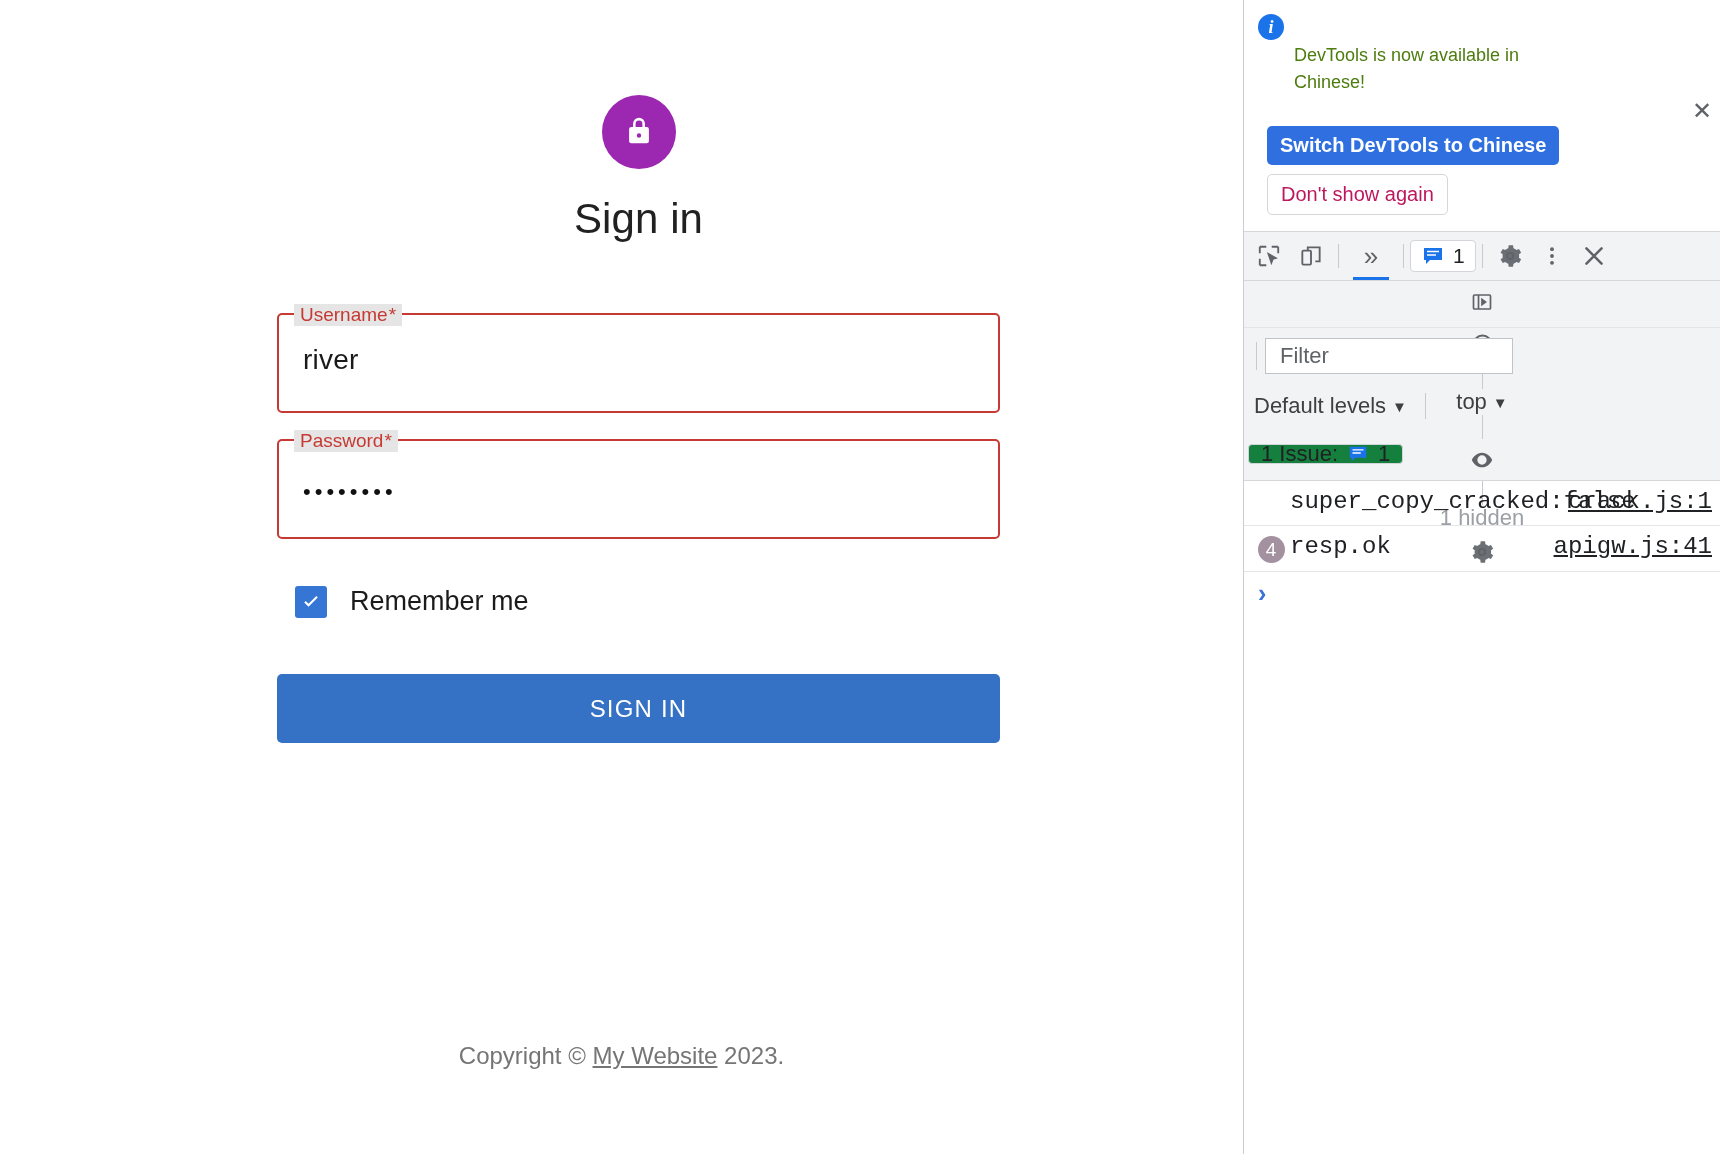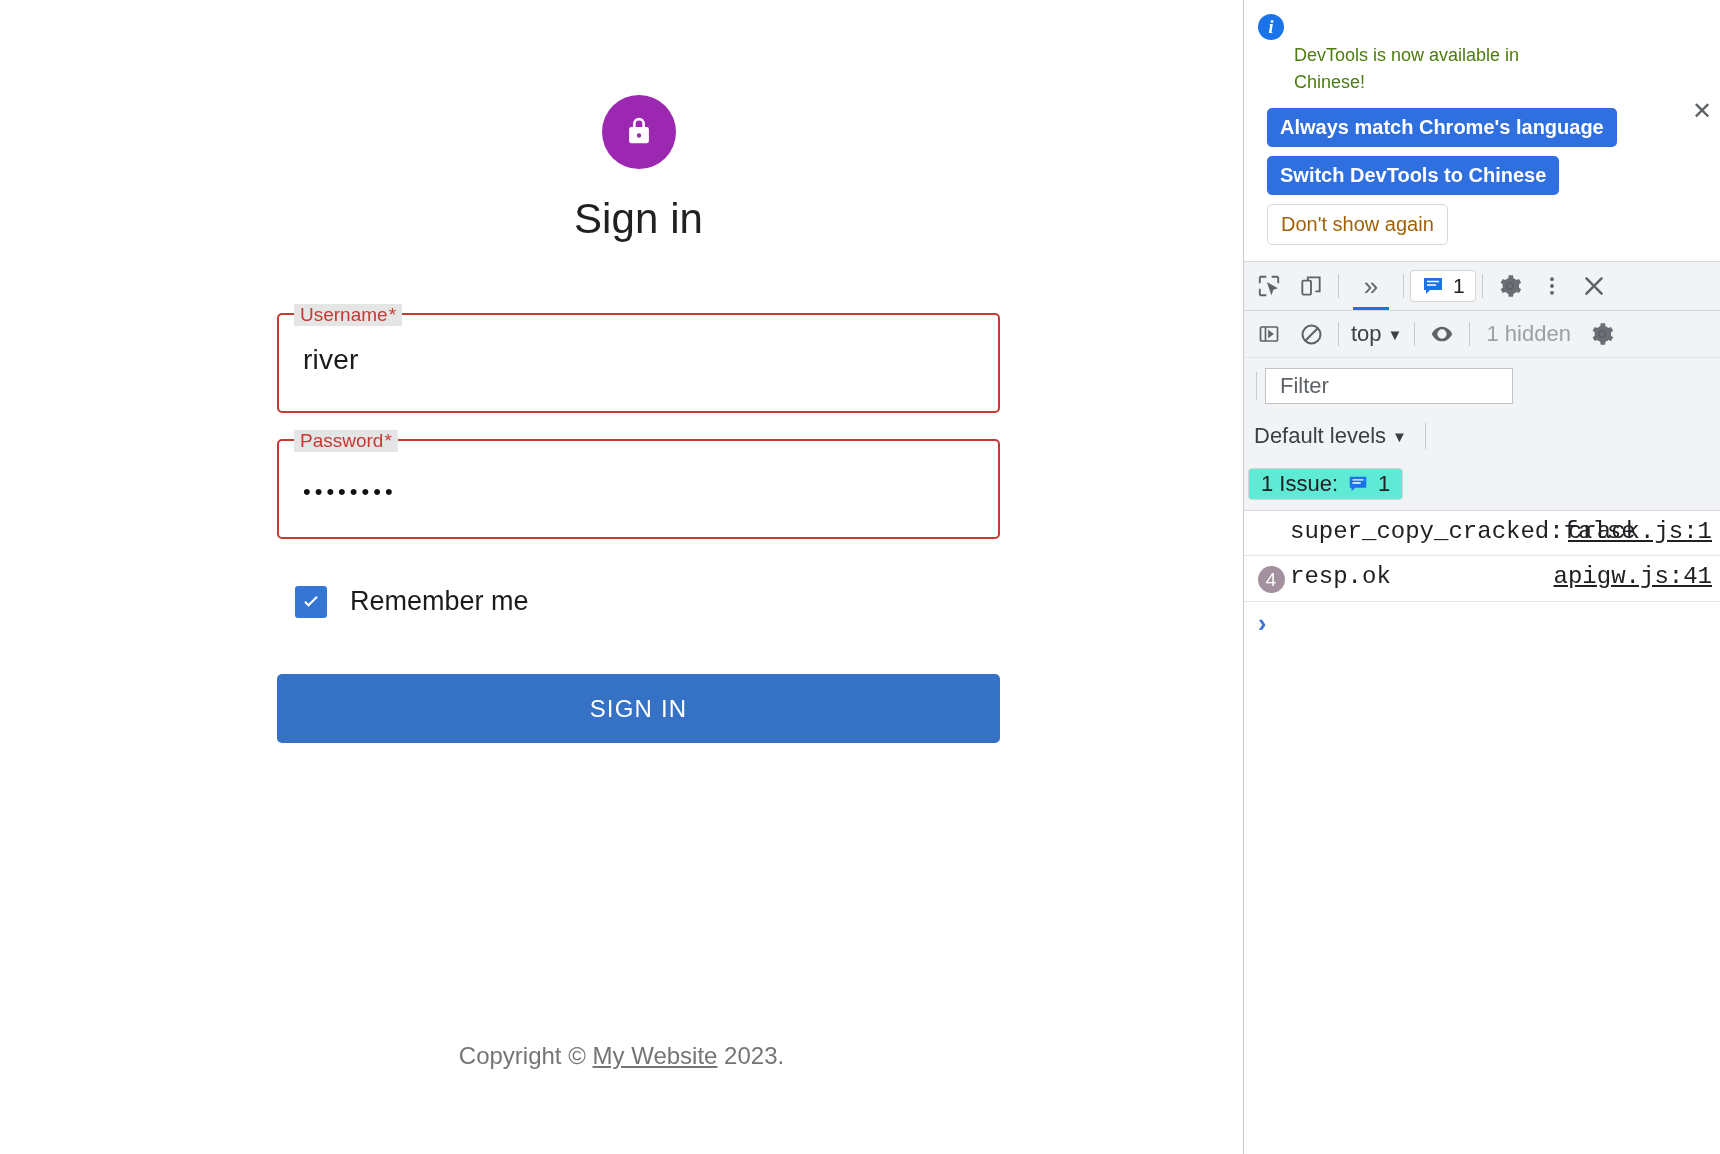--- a/index.html
+++ b/index.html
@@ -219,21 +219,21 @@
     border-radius: 5px;
     border: none;
     margin-bottom: 9px;
     font-family: "Liberation Sans", sans-serif;
     cursor: pointer;
     line-height: 23px;
   }
   .dt-btn-secondary {
     display: inline-block;
     background: #ffffff;
-    color: #a16207;
+    color: #be185d;
     font-size: 20px;
     padding: 8px 13px;
     border-radius: 5px;
     border: 1px solid #d4d6da;
     font-family: "Liberation Sans", sans-serif;
     cursor: pointer;
     line-height: 23px;
   }
   .banner-close {
     position: absolute;
@@ -300,21 +300,22 @@
   }
   .issues-chip .cnt { font-size:21px; color:#202124; line-height:22px;}
 
   
   .dt-subbar {
     display:flex;
     align-items:center;
     height: 46px;
     background: #f1f3f4;
     border-bottom: 1px solid #e2e4e7;
-    padding: 0 4px;
+    padding: 0 20px;
+    flex-direction: column;
   }
   .sub-label {
     font-size: 22px;
     color: #3c4043;
     display:flex; align-items:center; gap:6px;
     cursor: pointer;
     padding: 0 6px;
     flex:none;
   }
   .sub-label .caret { font-size: 15px; color:#3c4043; }
@@ -367,26 +368,26 @@
     align-items:center;
     height: 52px;
     background:#f1f3f4;
     border-bottom: 1px solid #d5d7db;
     padding: 0 4px;
   }
   .issue-pill {
     display:flex; align-items:center; gap:9px;
     border:1px solid #d2d5d9;
     border-radius:4px;
-    background:#5eead4;
+    background:#15803d;
     padding: 5px 12px;
     font-size: 22px;
     color:#202124;
     cursor:pointer;
-    height: 32px; box-sizing:border-box;
+    height: 20px; box-sizing:border-box;
   }
 
   
   .dt-console { background:#ffffff; }
   .log-row {
     display:flex;
     align-items: flex-start;
     border-bottom: 1px solid #e6e6e6;
     padding: 6px 8px 8px 8px;
     min-height: 34px;
@@ -497,21 +498,21 @@
   </div>
 
   <div id="devtools">
 
     <div class="dt-banner">
       <div class="dt-banner-head">
         <span class="info-badge">i</span>
         <span class="dt-banner-text">DevTools is now available in Chinese!</span>
       </div>
       <div class="dt-banner-actions">
-        <button class="dt-btn-primary">Always match Chrome's language</button><br>
+        <br>
         <button class="dt-btn-primary">Switch DevTools to Chinese</button><br>
         <button class="dt-btn-secondary">Don't show again</button>
       </div>
       <span class="banner-close">✕</span>
     </div>
 
     <div class="dt-toolbar">
       <span class="tb-btn">
         <svg width="26" height="26" viewBox="0 0 24 24" fill="none" stroke="#5f6368" stroke-width="1.7">
           <path d="M3.5 3.5h6M3.5 3.5v6M20.5 3.5h-6M20.5 3.5v6M3.5 20.5h6M3.5 20.5v-6"></path>

